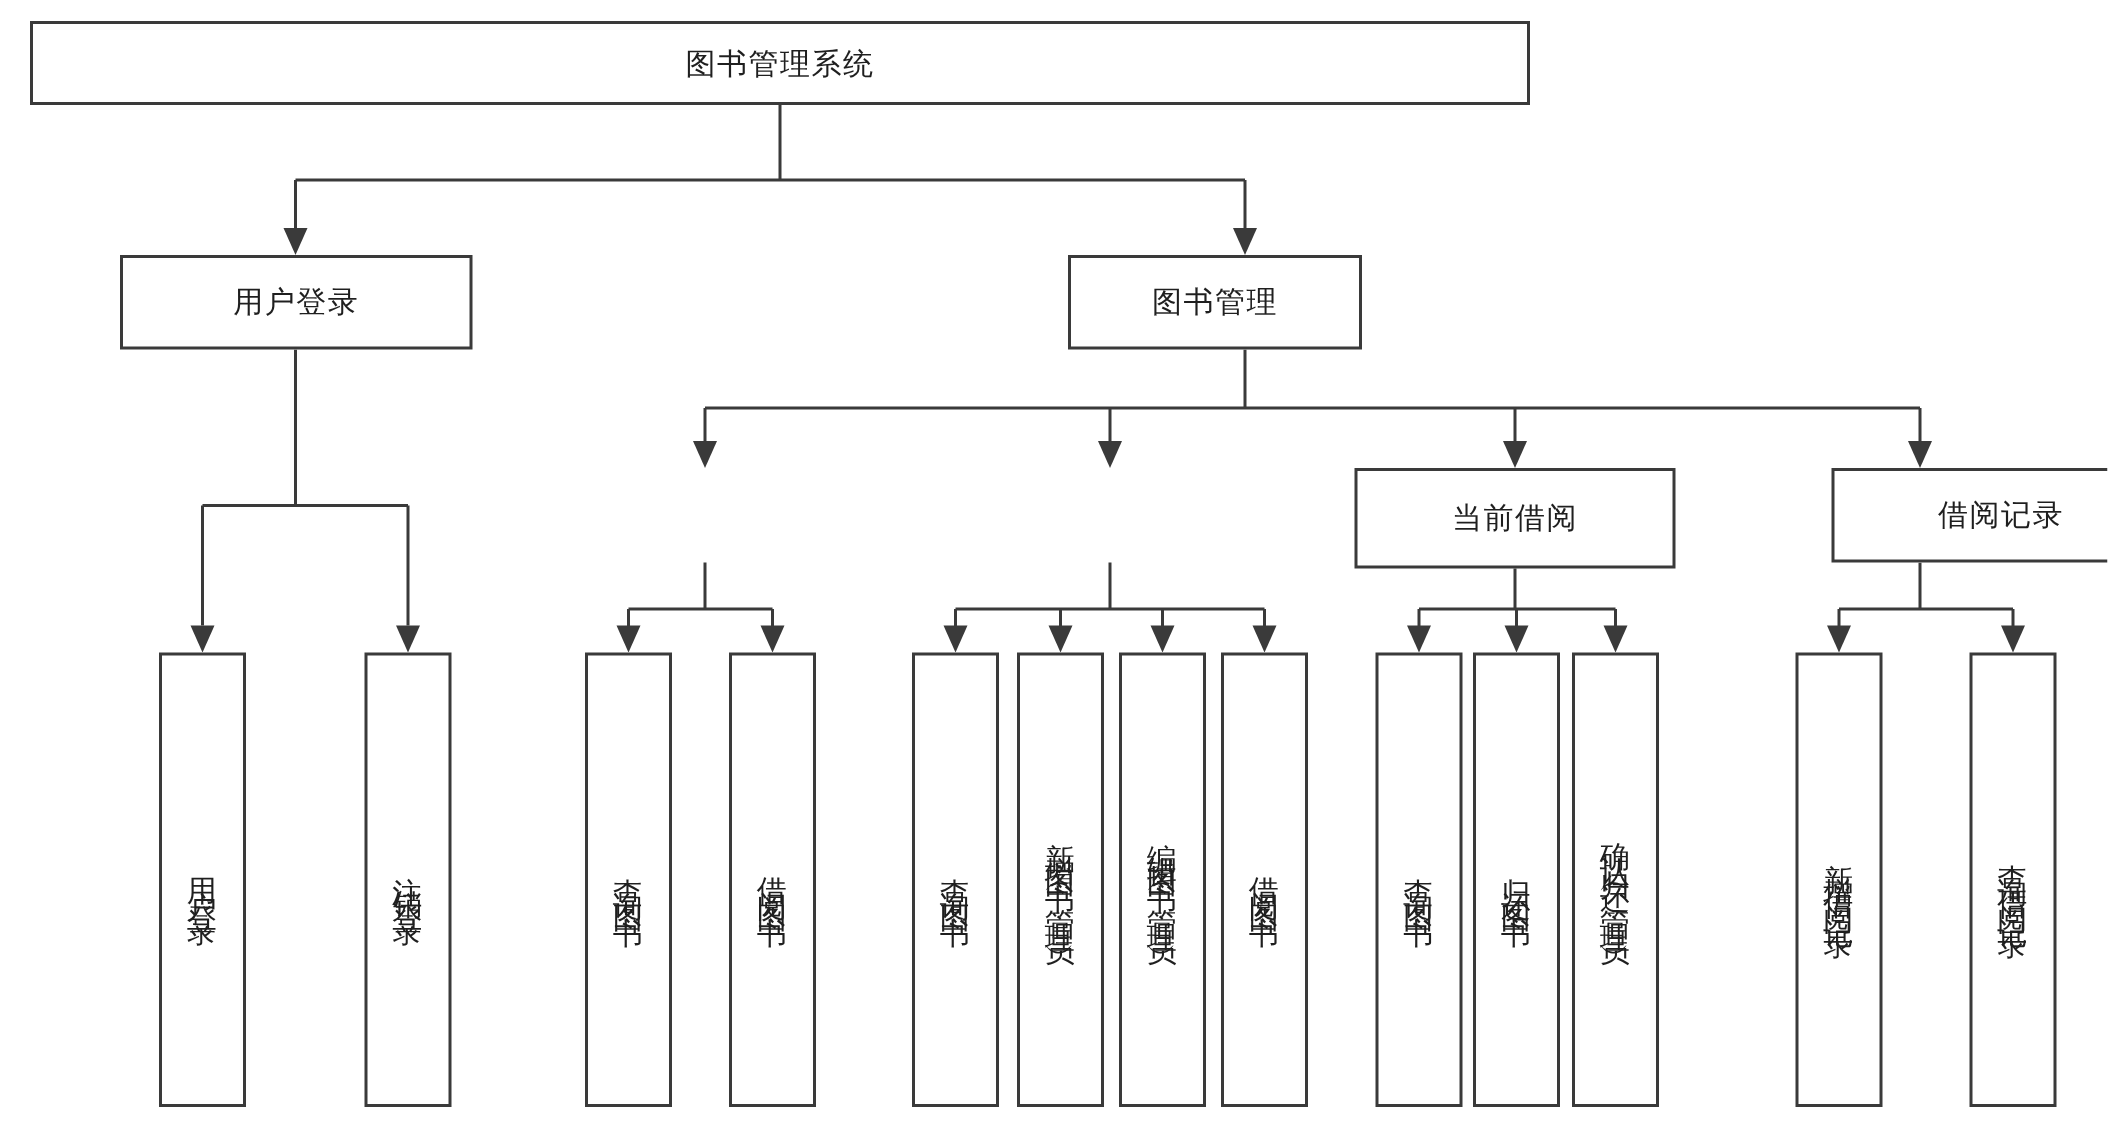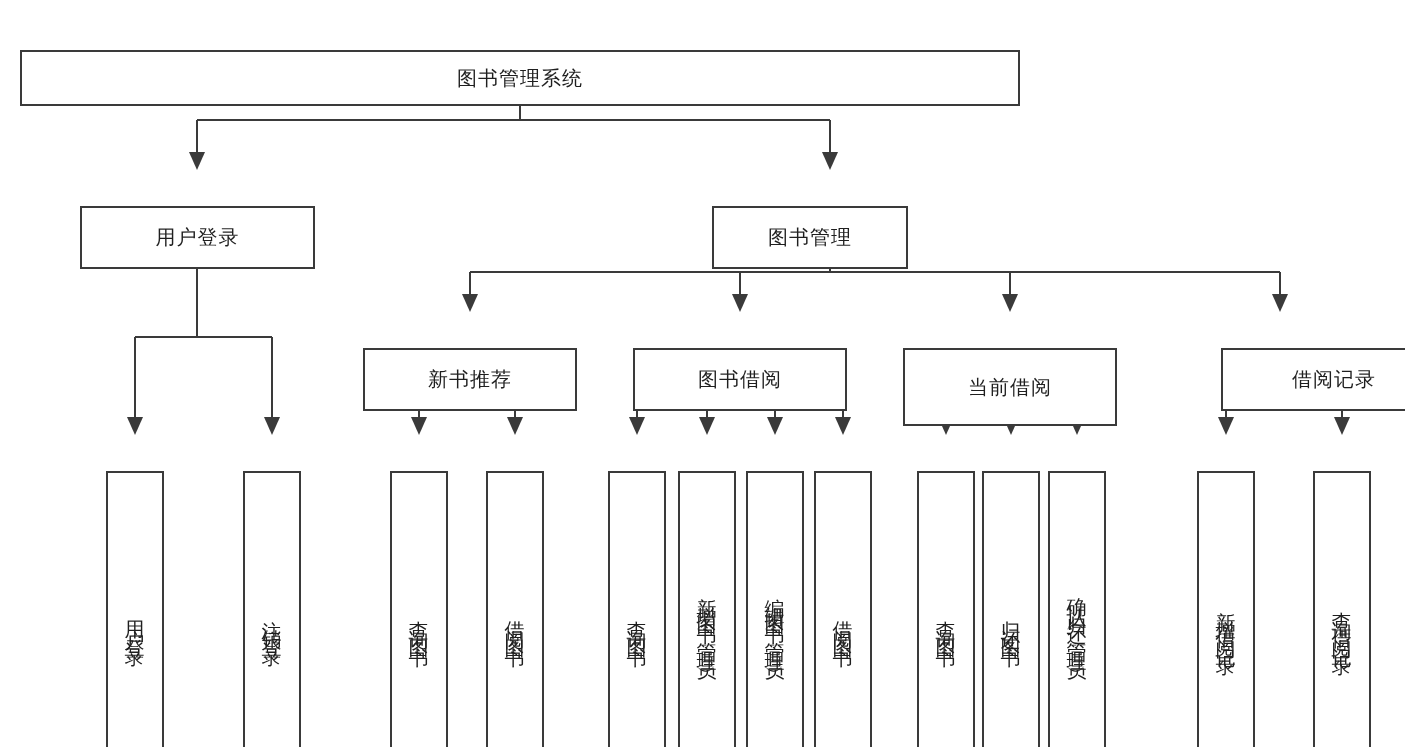--- a/index.html
+++ b/index.html
@@ -23,21 +23,20 @@
   }
   .box {
     position: absolute;
     box-sizing: border-box;
     background: #ffffff;
     border: 2px solid #3a3a3a;
     display: flex;
     align-items: center;
     justify-content: center;
     z-index: 2;
-    margin-top: 36px;
   }
   .lbl {
     color: #1f1f1f;
     font-size: 20px;
     letter-spacing: 1px;
     white-space: nowrap;
   }
   .vbox .lbl {
     writing-mode: vertical-lr;
     text-orientation: mixed;
@@ -105,27 +104,21 @@
     <span class="lbl">图书管理系统</span>
   </div>
 
   <div class="box" style="left:80px;top:170px;width:235px;height:63px">
     <span class="lbl">用户登录</span>
   </div>
   <div class="box" style="left:712px;top:170px;width:196px;height:63px">
     <span class="lbl">图书管理</span>
   </div>
 
-  <div class="box" style="left:363px;top:312px;width:214px;height:63px">
-    <span class="lbl">新书推荐</span>
-  </div>
-  <div class="box" style="left:633px;top:312px;width:214px;height:63px">
-    <span class="lbl">图书借阅</span>
-  </div>
-  <div class="box" style="left:903px;top:312px;width:214px;height:78px">
+  <div class="box" style="left:903px;top:312px;width:214px;height:67px">
     <span class="lbl">当前借阅</span>
   </div>
   <div class="box" style="left:1221px;top:312px;width:226px;height:63px">
     <span class="lbl">借阅记录</span>
   </div>
 
   <div class="box vbox" style="left:106px;top:435px;width:58px;height:303px">
     <span class="lbl">用户登录</span>
   </div>
   <div class="box vbox" style="left:243px;top:435px;width:58px;height:303px">

